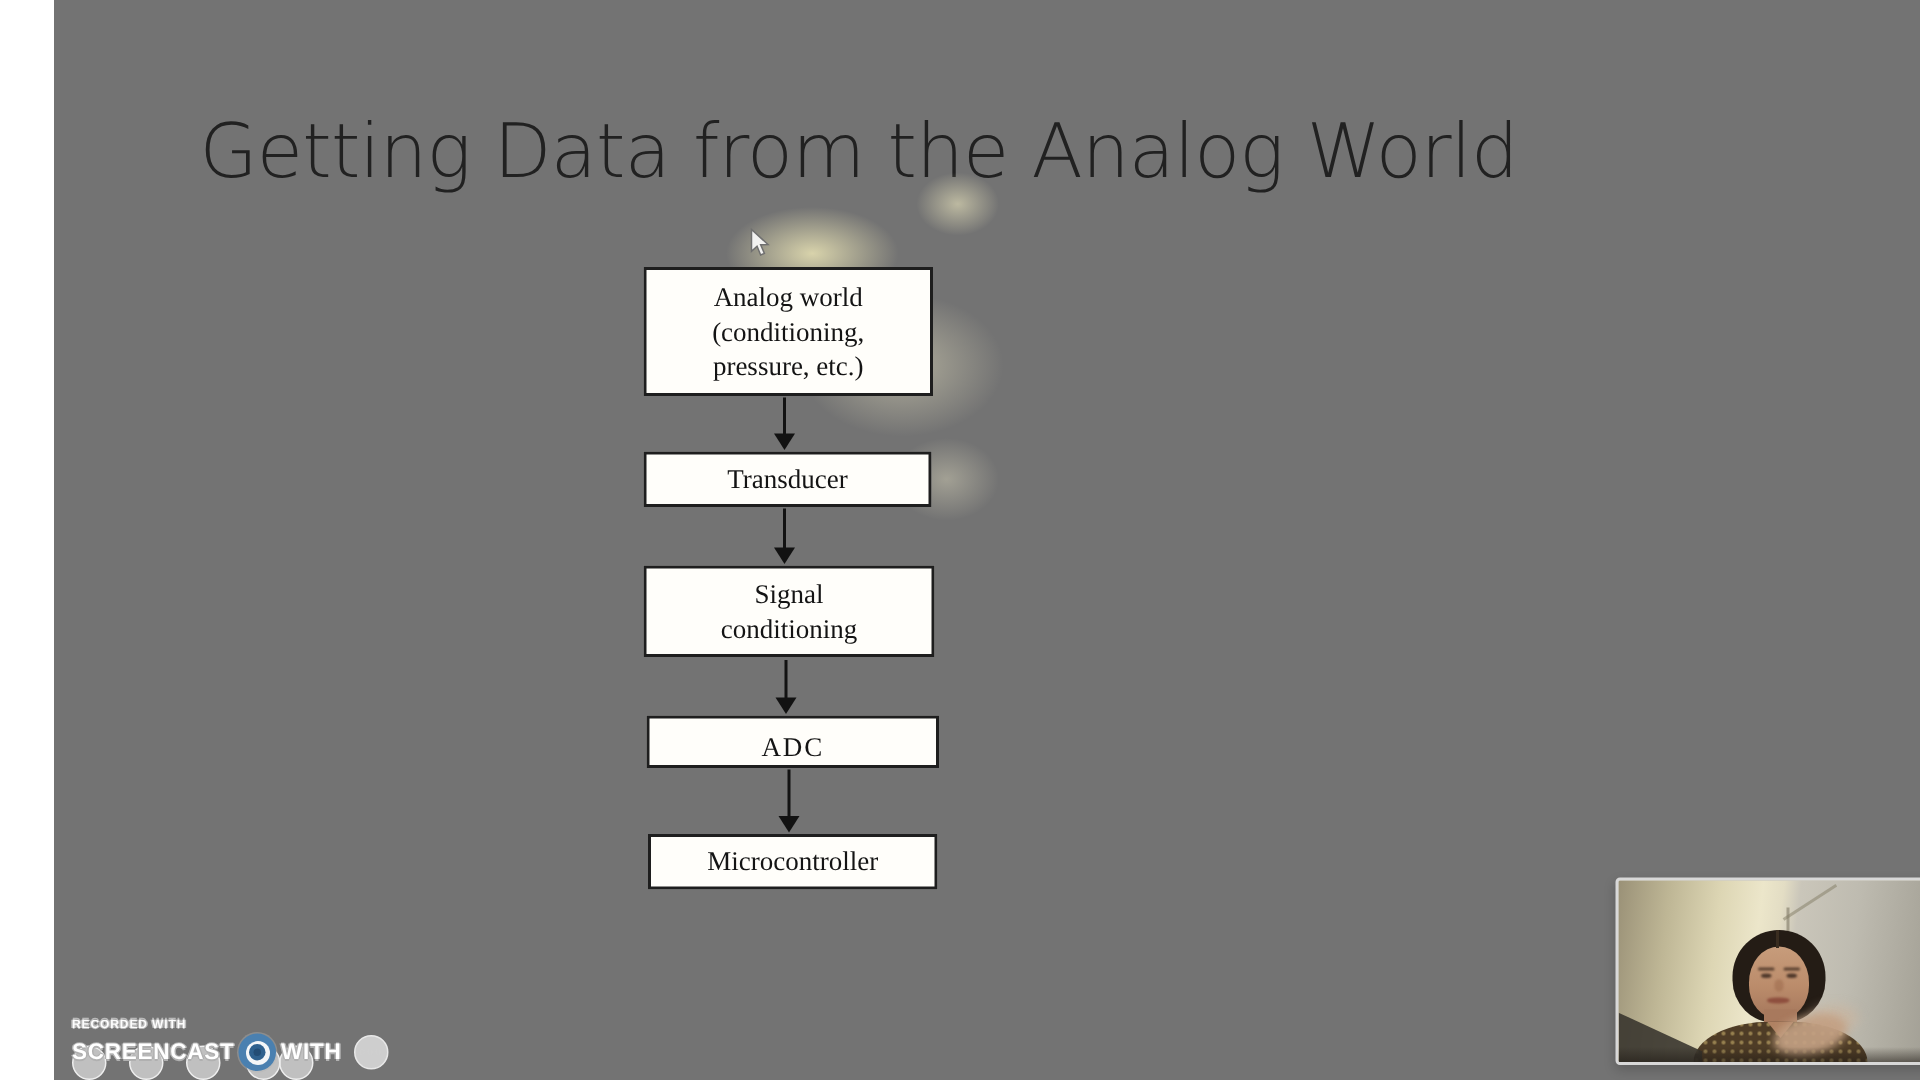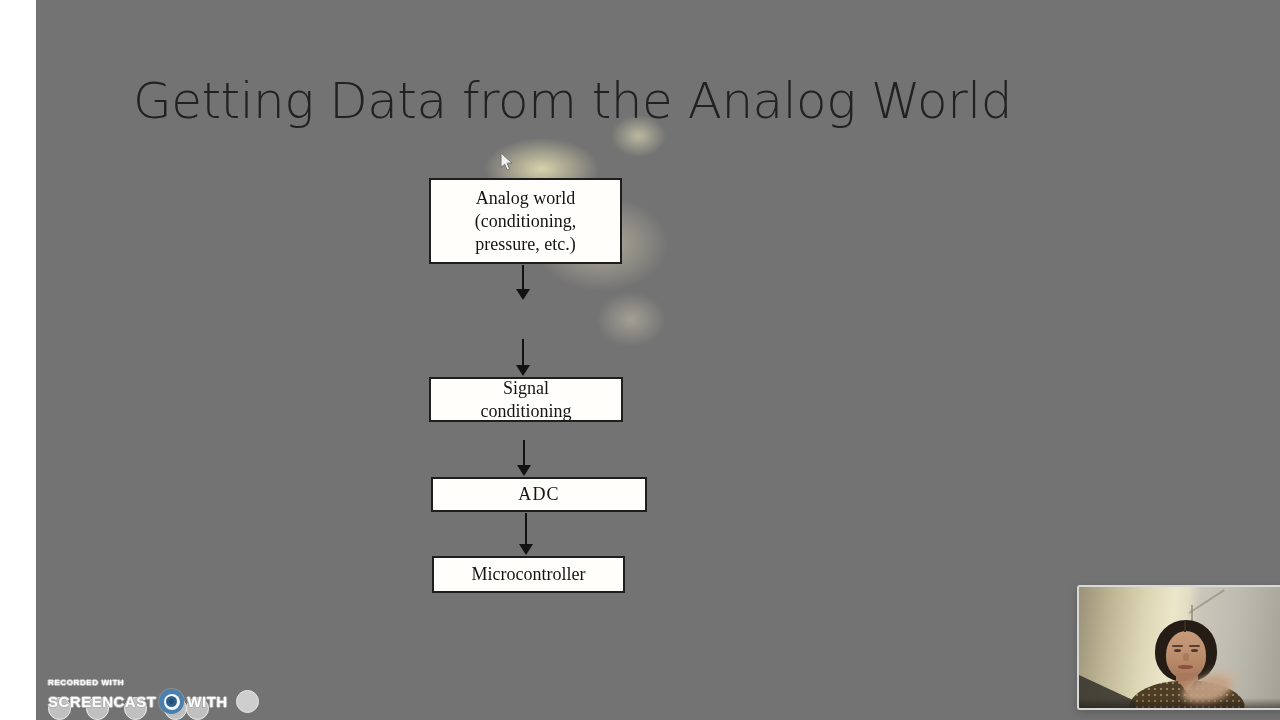--- a/index.html
+++ b/index.html
@@ -21,22 +21,22 @@
   .stain-4 { left:560px; top:292px; width:70px; height:55px;
              background:radial-gradient(closest-side, rgba(250,244,210,0.35), rgba(250,244,210,0)); }
 
   
   .fc-box { position:absolute; box-sizing:border-box; border:2px solid #1e1e1e; background:#fffefa;
             display:flex; flex-direction:column; align-items:center; justify-content:center;
             font-family:"Liberation Serif","DejaVu Serif",serif; font-size:18px; line-height:23px;
             color:#141414; text-align:center; }
   #box-analog      { left:393px; top:178px; width:193px; height:86px; }
   #box-transducer  { left:393px; top:301px; width:192px; height:37px; }
-  #box-signal      { left:393px; top:377px; width:194px; height:45px; }
-  #box-adc         { left:395px; top:477px; width:216px; height:35px; letter-spacing:1.2px; }
+  #box-signal      { left:393px; top:377px; width:194px; height:61px; }
+  #box-adc         { left:395px; top:477px; width:195px; height:35px; letter-spacing:1.2px;justify-content:flex-end; }
   #box-micro       { left:396px; top:556px; width:193px; height:37px; }
 
   .fc-arrow { position:absolute; width:14px; }
   .fc-arrow .shaft { position:absolute; left:6px; top:0; width:2px; height:calc(100% - 10px); background:#121212; }
   .fc-arrow .head  { position:absolute; bottom:0; left:0; width:0; height:0;
                      border-left:7px solid transparent; border-right:7px solid transparent;
                      border-top:11px solid #121212; }
   #arrow-1 { left:480px; top:265px; height:35px; }
   #arrow-2 { left:480px; top:339px; height:37px; }
   #arrow-3 { left:481px; top:440px; height:36px; }
@@ -123,20 +123,23 @@
     <div>Analog world</div>
     <div>(conditioning,</div>
     <div>pressure, etc.)</div>
   </div>
 
   <div class="fc-arrow" id="arrow-1">
     <div class="shaft"></div>
     <div class="head"></div>
   </div>
 
+  <div class="fc-box" id="box-transducer">
+    <div>Transducer</div>
+  </div>
 
   <div class="fc-arrow" id="arrow-2">
     <div class="shaft"></div>
     <div class="head"></div>
   </div>
 
   <div class="fc-box" id="box-signal">
     <div>Signal</div>
     <div>conditioning</div>
   </div>

